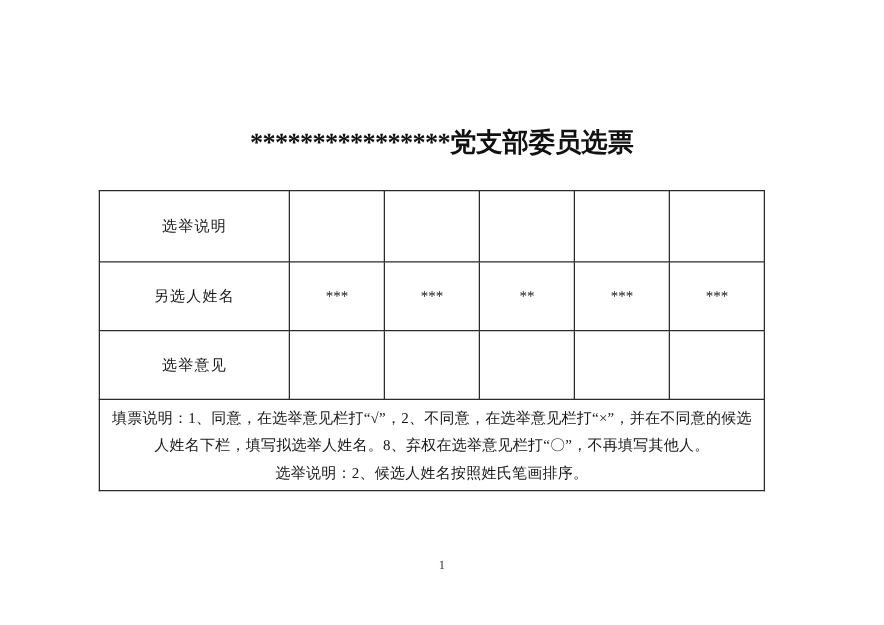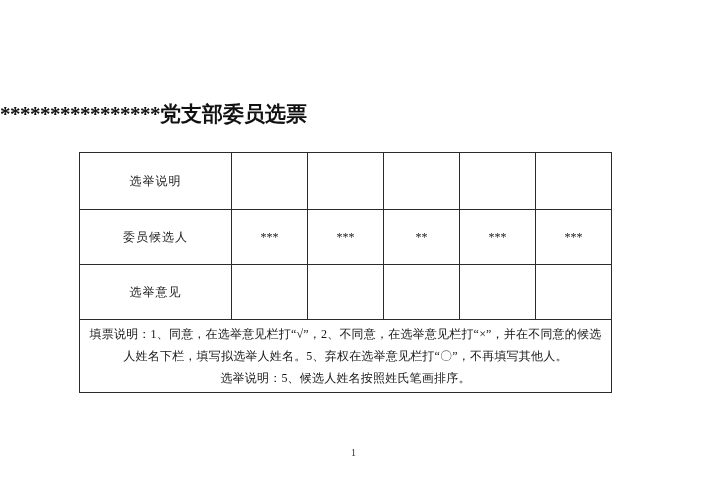--- a/index.html
+++ b/index.html
@@ -38,21 +38,21 @@
     color: #4a4a4a;
     font-family: "Liberation Serif", "DejaVu Serif", serif;
   }
 
   
   .doc-title {
     position: absolute;
     top: 100px;
     left: 0;
     width: 707px;
-    text-align: left;
+    text-align: center;
     font-size: 21px;
     font-weight: bold;
     color: #111111;
     letter-spacing: 0px;
     white-space: nowrap;
     font-family: "Liberation Serif", "DejaVu Serif", serif;
   }
   .doc-title .stars {
     font-family: "Liberation Serif", "DejaVu Serif", serif;
     letter-spacing: -0.5px;
@@ -142,42 +142,42 @@
       <tr class="row-head">
         <td class="label-cell">选举说明</td>
         <td class="cand-cell"></td>
         <td class="cand-cell"></td>
         <td class="cand-cell"></td>
         <td class="cand-cell"></td>
         <td class="cand-cell"></td>
       </tr>
 
       <tr class="row-cand">
-        <td class="label-cell">委员候选人</td>
+        <td class="label-cell">另选人姓名</td>
         <td class="cand-cell stars-cell">***</td>
         <td class="cand-cell stars-cell">***</td>
         <td class="cand-cell stars-cell">**</td>
         <td class="cand-cell stars-cell">***</td>
         <td class="cand-cell stars-cell">***</td>
       </tr>
 
       <tr class="row-other">
         <td class="label-cell">选举意见</td>
         <td class="cand-cell"></td>
         <td class="cand-cell"></td>
         <td class="cand-cell"></td>
         <td class="cand-cell"></td>
         <td class="cand-cell"></td>
       </tr>
 
       <tr>
         <td class="notes-cell" colspan="6">
           <span class="notes-line">填票说明：1、同意，在选举意见栏打“√”，2、不同意，在选举意见栏打“×”，并在不同意的候选</span>
-          <span class="notes-line">人姓名下栏，填写拟选举人姓名。5、弃权在选举意见栏打“〇”，不再填写其他人。</span>
-          <span class="notes-line">选举说明：5、候选人姓名按照姓氏笔画排序。</span>
+          <span class="notes-line">人姓名下栏，填写拟选举人姓名。8、弃权在选举意见栏打“〇”，不再填写其他人。</span>
+          <span class="notes-line">选举说明：2、候选人姓名按照姓氏笔画排序。</span>
         </td>
       </tr>
     </tbody>
   </table>
 
   <div class="page-number">1</div>
 
 </div>
 
 </body></html>

